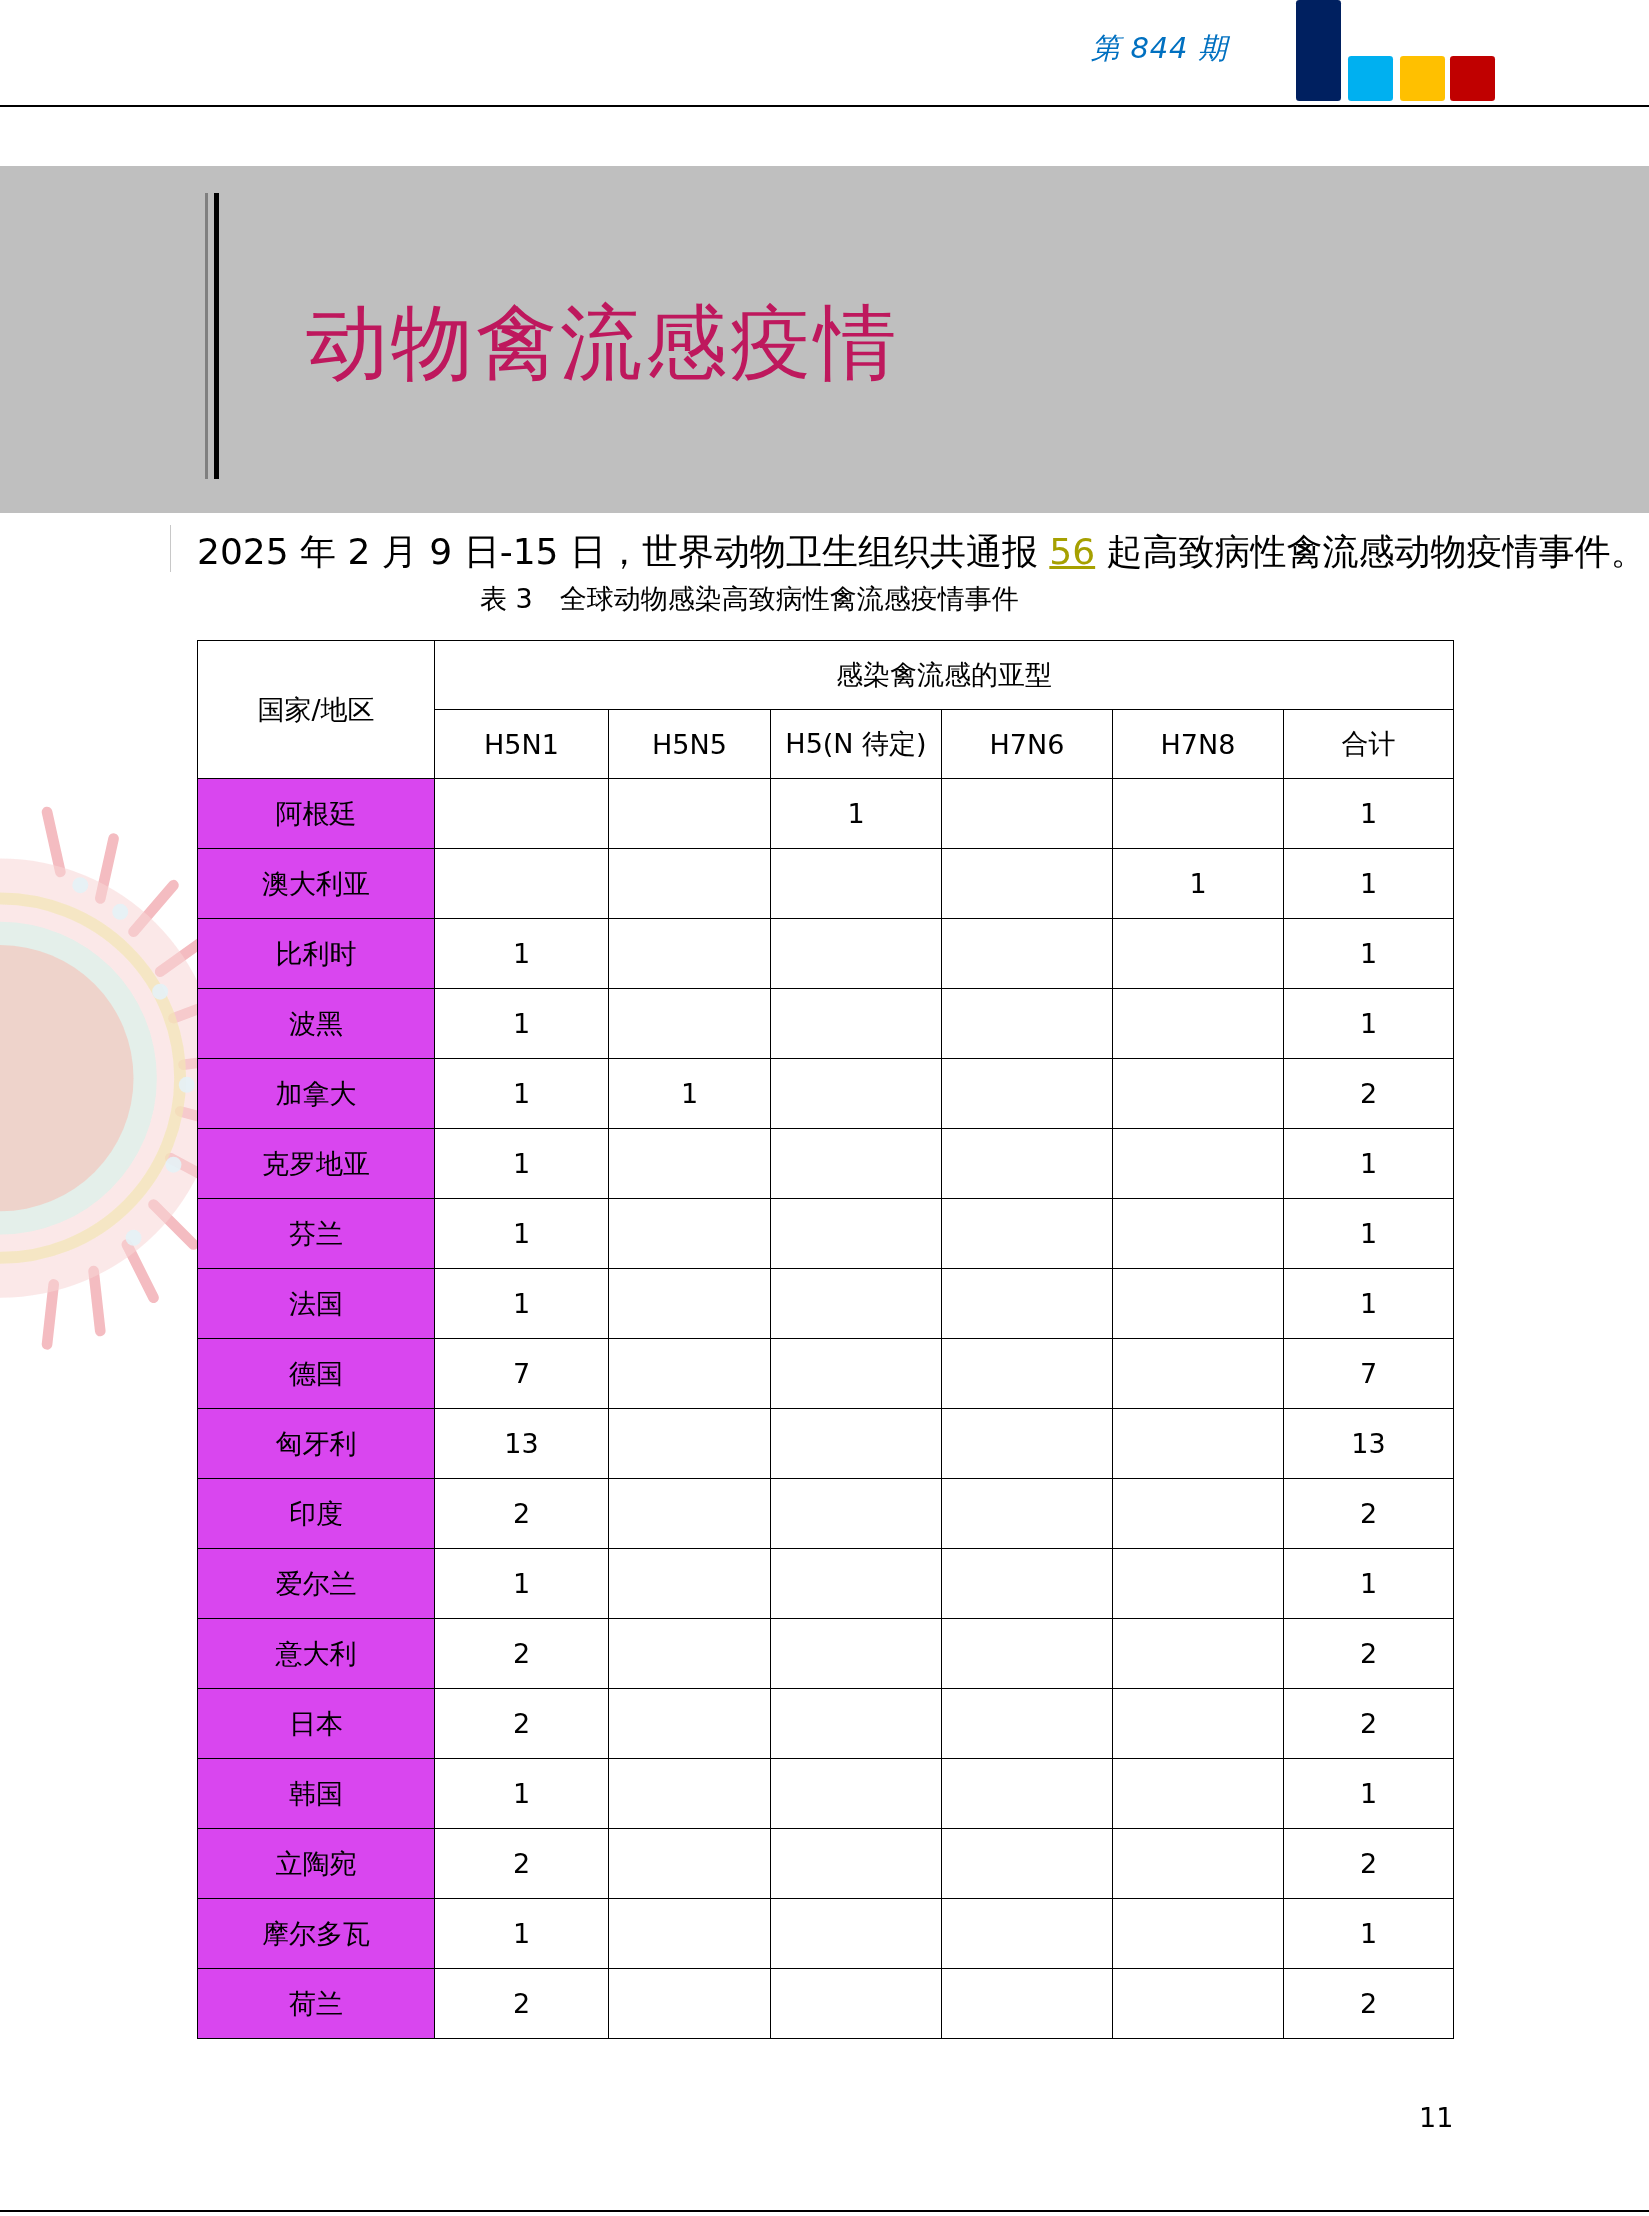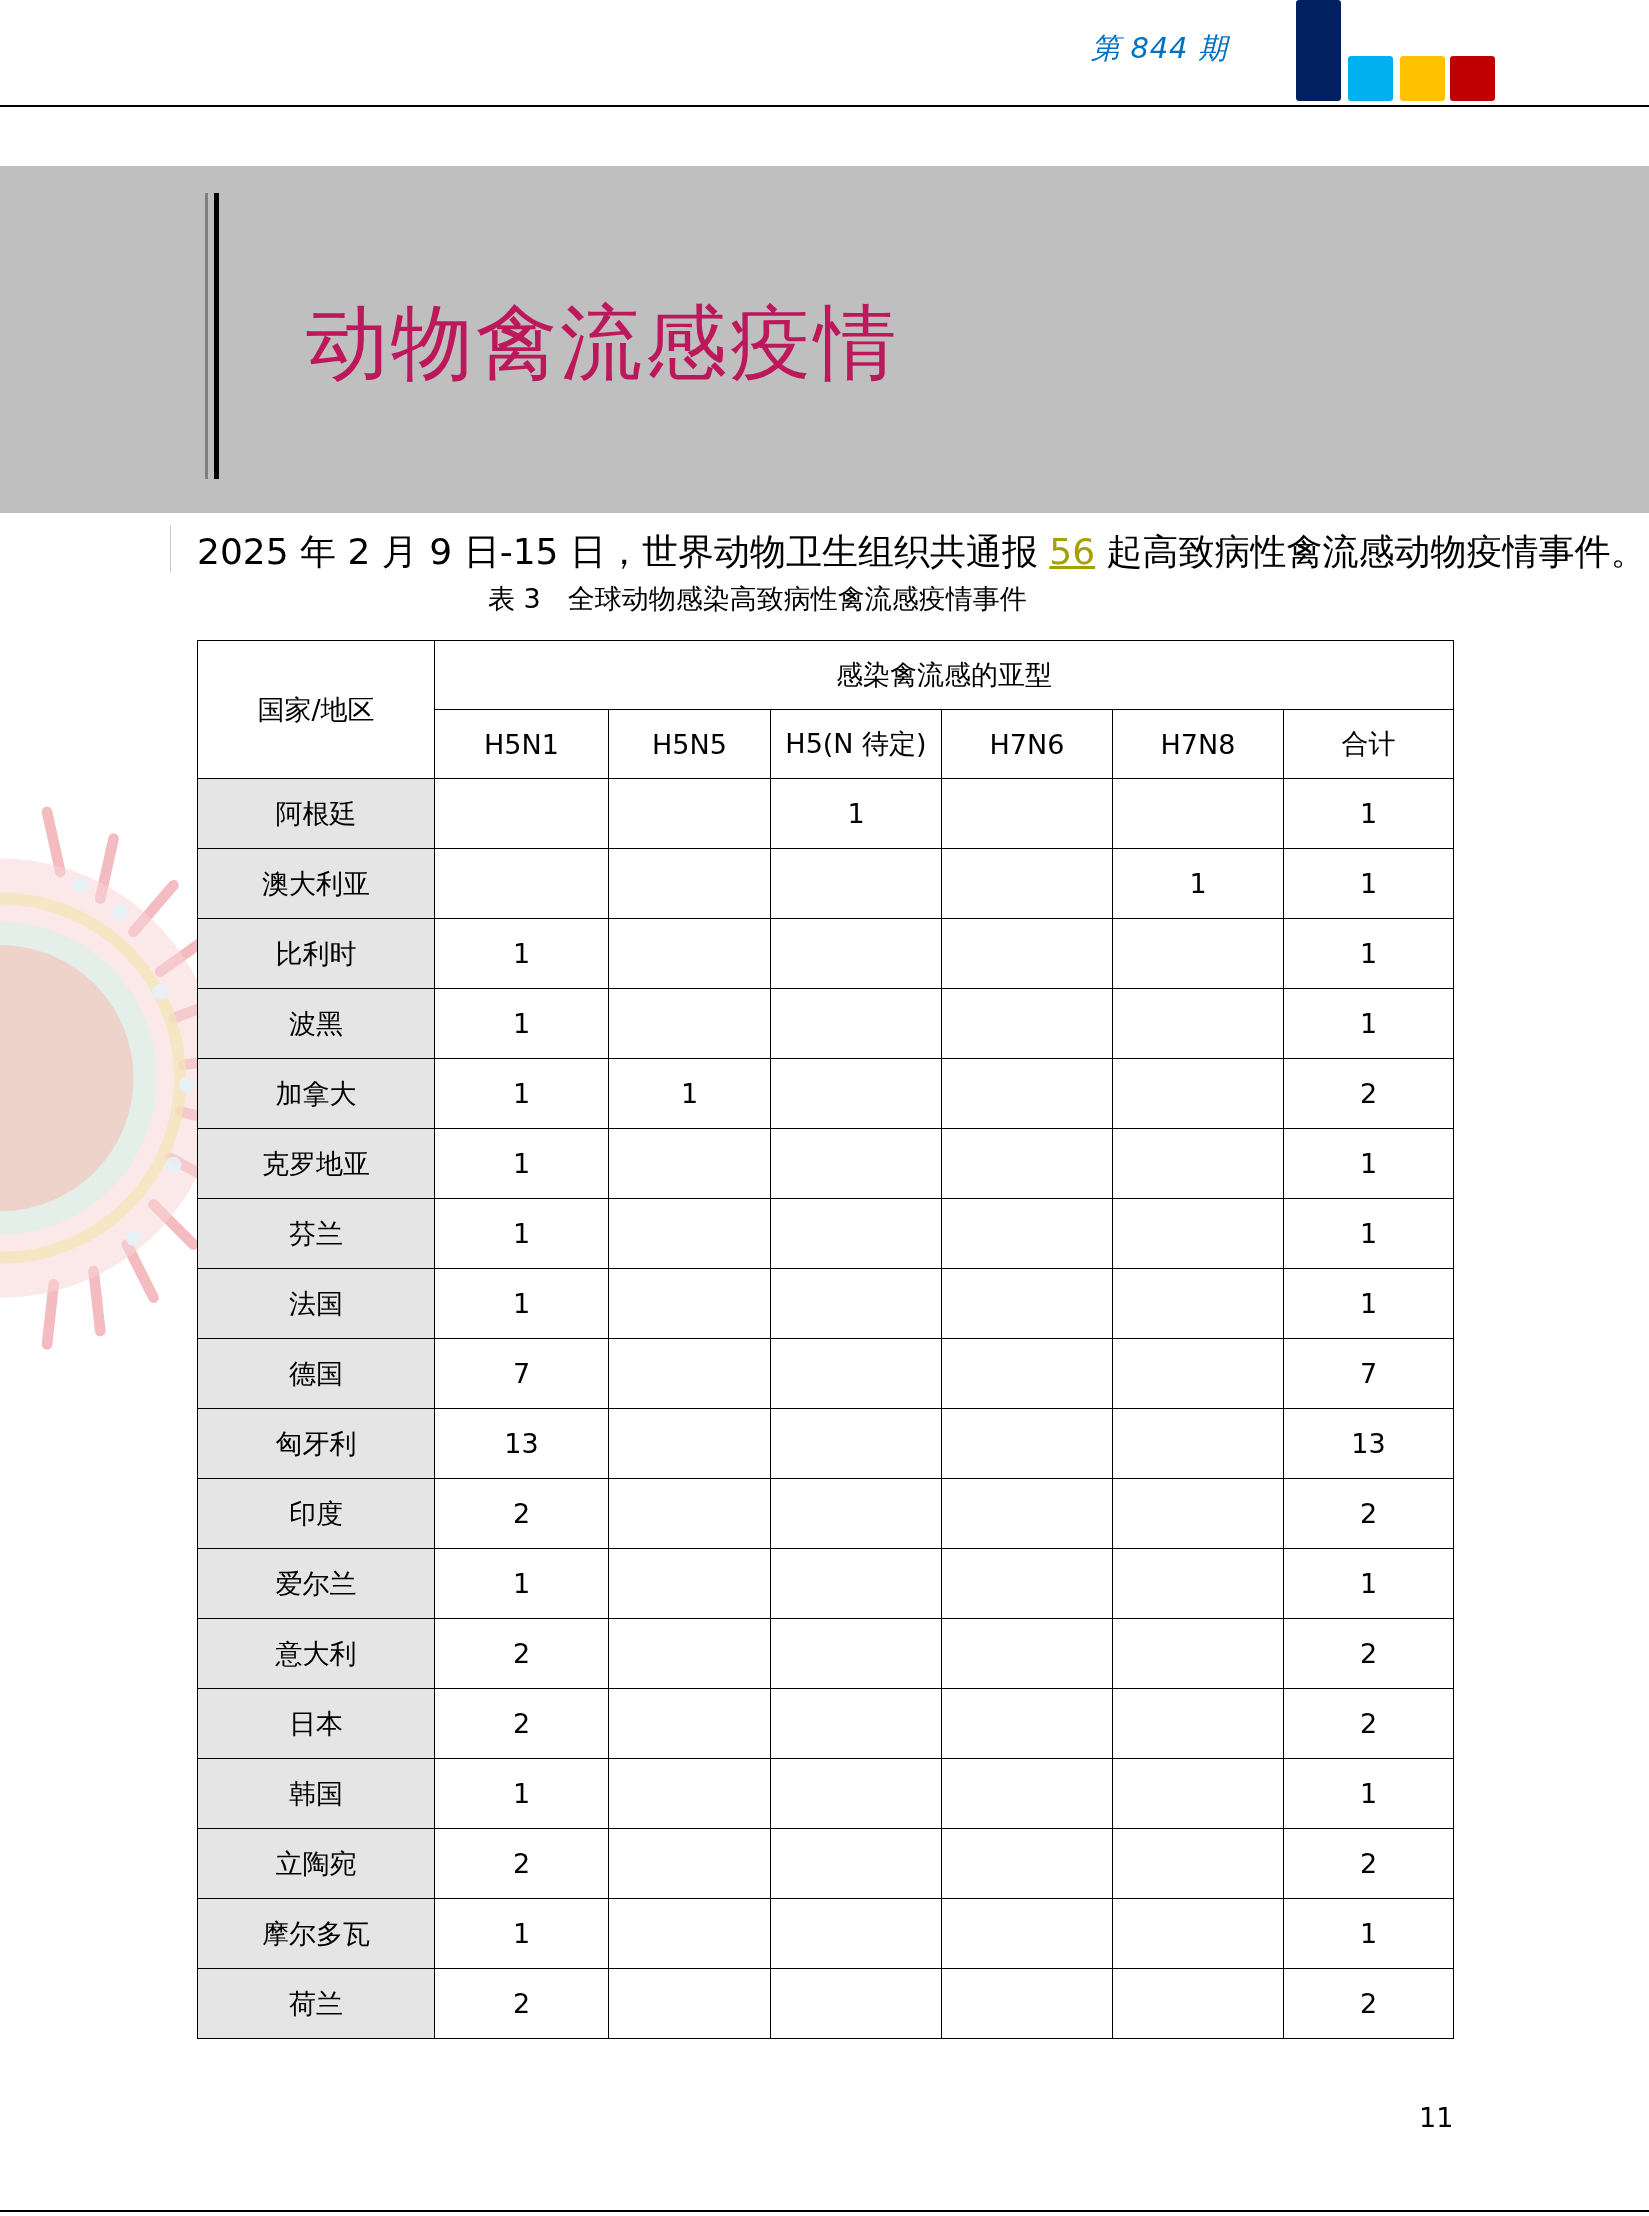--- a/index.html
+++ b/index.html
@@ -10,37 +10,37 @@
   .issue-label { position:absolute; left:1091px; top:29px; font-size:29px; color:#0070c0; letter-spacing:0.7px;font-style:italic; }
   .logo-bar { position:absolute; border-radius:3.3px; }
   .header-rule { position:absolute; left:0; top:105px; width:1650px; height:2px; background:#000; }
   .title-band { position:absolute; left:0; top:166px; width:1650px; height:347px; background:#bfbfbf; }
   .band-line-gray { position:absolute; left:205px; top:193px; width:2.7px; height:286px; background:#7f7f7f; }
   .band-line-black { position:absolute; left:214px; top:193px; width:4.7px; height:286px; background:#000; }
   .section-title { position:absolute; left:306px; top:293px; font-size:82px; color:#be185d; letter-spacing:2.7px; line-height:100px; }
   .intro-bar { position:absolute; left:170px; top:525px; width:1.3px; height:47px; background:#c8c8c8; }
   .intro { position:absolute; left:197px; top:532px; font-size:36px; line-height:40px; white-space:nowrap; }
   .intro .num { color:#a6a000; text-decoration:underline; text-decoration-color:#a6a000; }
-  .caption { position:absolute; left:0; width:1512px; top:579px; font-size:27px; line-height:40px; text-align:center;margin-left:8px; }
+  .caption { position:absolute; left:0; width:1512px; top:579px; font-size:27px; line-height:40px; text-align:center; }
   .caption span { margin-left:-13.3px; }
   .virus {
     position:absolute; left:-106px; top:772px; width:346px; height:599px; opacity:.55;
   }
   table.data {
     position:absolute; left:197px; top:640px; width:1255px; border-collapse:collapse; table-layout:fixed;
     font-size:27px; background:transparent;
   }
   table.data td, table.data th {
     border:1.7px solid #000; text-align:center; vertical-align:middle; padding:0; font-weight:normal;
   }
   table.data th.bold { font-weight:normal; }
   table.data tr.h1 { height:69px; }
   table.data tr.h2 { height:69px; }
   table.data tr.row { height:70px; }
-  table.data td.country { background:#e5e5e5; }
+  table.data td.country { background:#d946ef; }
   table.data td.cell { background:#fff; }
   .page-num { position:absolute; left:1419px; top:2102px; font-size:27px; font-family:"DejaVu Sans",sans-serif; }
   .footer-rule { position:absolute; left:0; top:2210px; width:1650px; height:2px; background:#000; }
 </style>
 </head>
 <body>
 
 <div class="issue-label">第 844 期</div>
 <div class="logo-bar" style="left:1296px;top:0;width:45px;height:101px;background:#002060;"></div>
 <div class="logo-bar" style="left:1348px;top:56px;width:45px;height:45px;background:#00b0f0;"></div>

